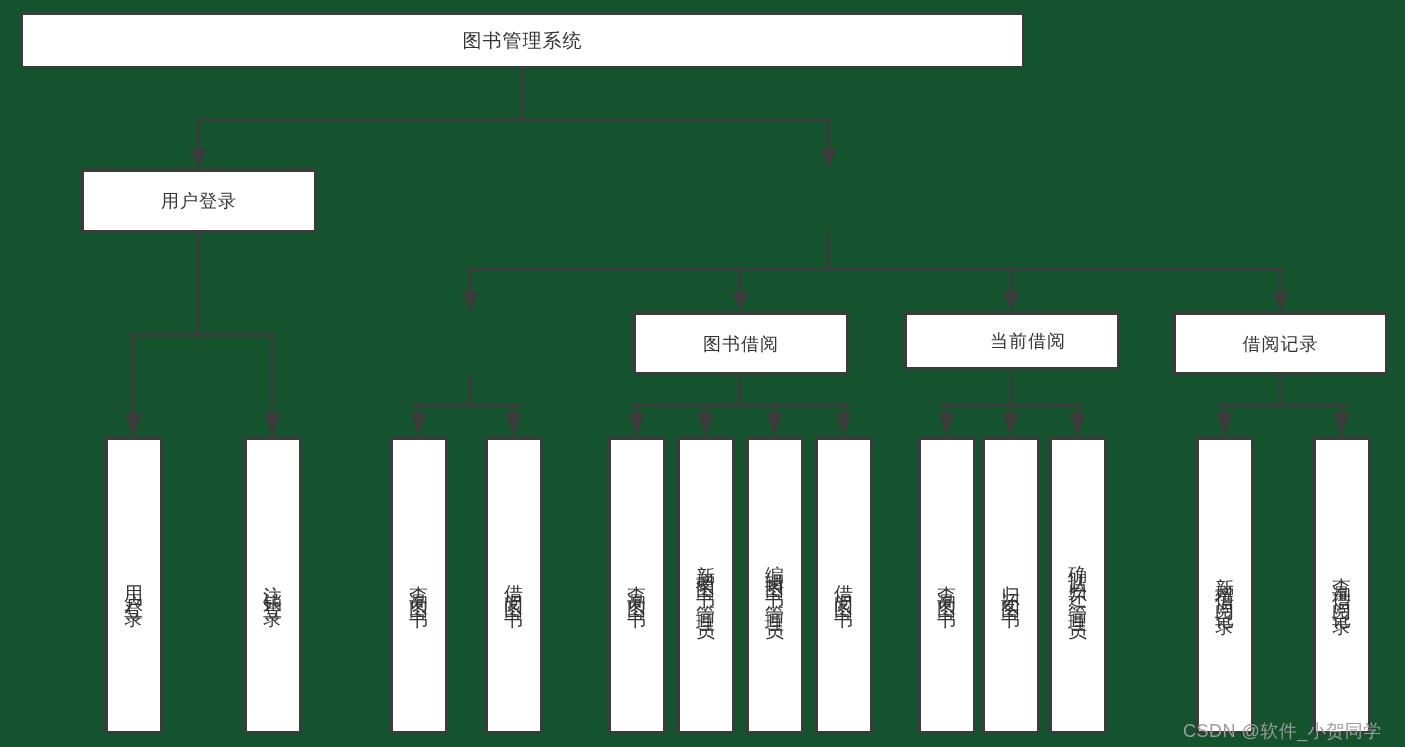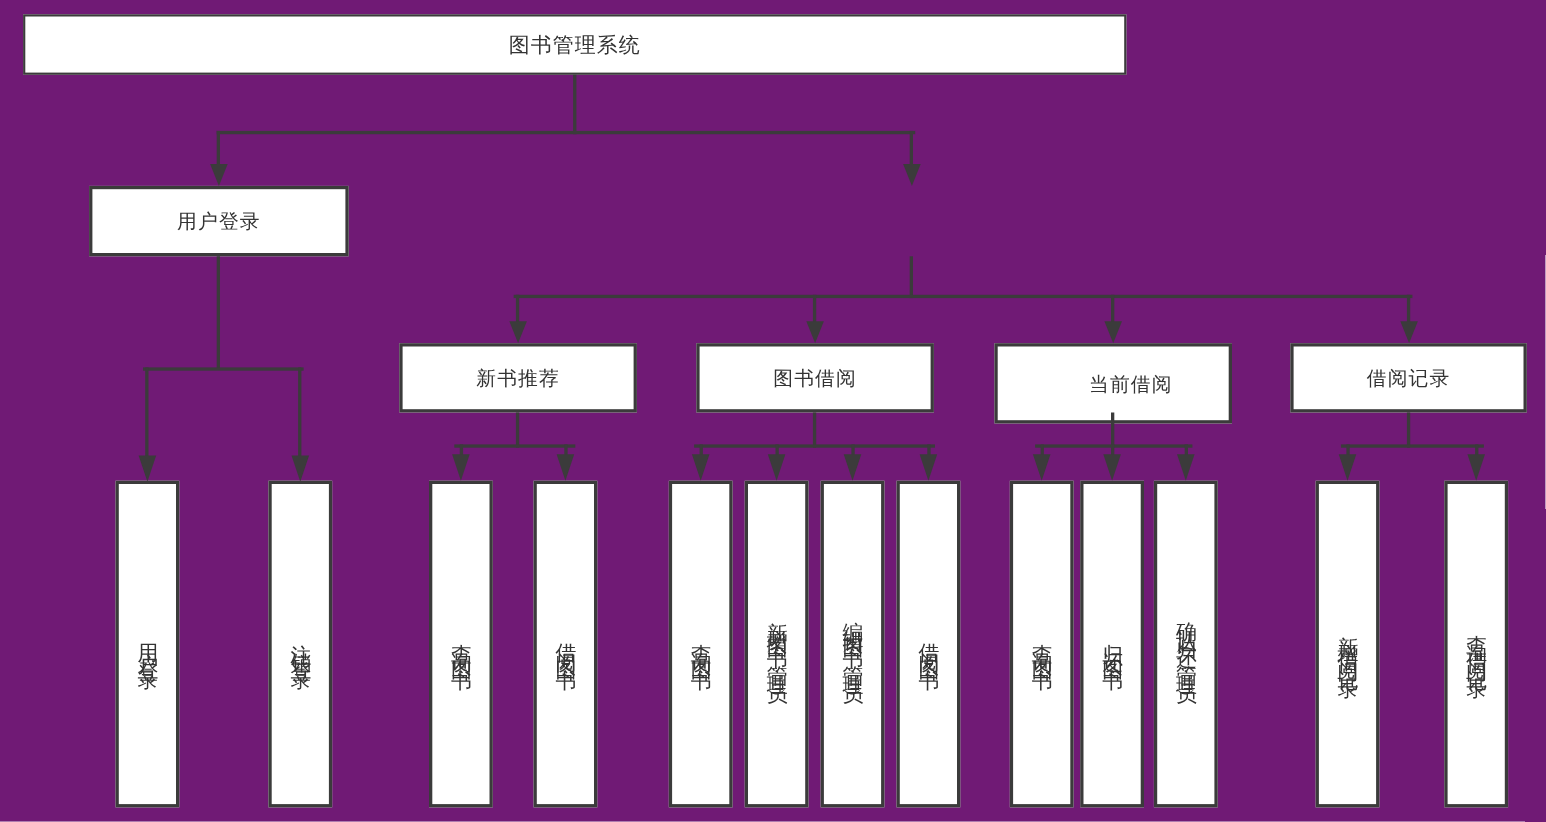--- a/index.html
+++ b/index.html
@@ -1,20 +1,20 @@
 <!DOCTYPE html>
 <html><head>
 <meta charset="utf-8">
 <style>
   html, body { margin: 0; padding: 0; background: #ffffff; }
   .canvas {
     position: relative;
     width: 1405px;
     height: 747px;
-    background: #701a75;
+    background: #14532d;
     font-family: "Liberation Sans", sans-serif;
     overflow: hidden;
   }
   .node {
     position: absolute;
     box-sizing: border-box;
     background: #ffffff;
     border: 3px solid #3b3b3b;
     display: flex;
     align-items: center;
@@ -56,23 +56,22 @@
 </style>
 </head>
 <body>
 
 <div class="canvas">
 
   <div class="node root-node" style="left:21px; top:13px; width:1003px; height:55px; border-width:2.5px;">图书管理系统</div>
 
   <div class="node" style="left:81px; top:169px; width:236px; height:64px;">用户登录</div>
 
-  <div class="node" style="left:363px; top:312px; width:216px; height:63px;">新书推荐</div>
   <div class="node" style="left:633px; top:312px; width:216px; height:63px;text-align:right;">图书借阅</div>
-  <div class="node" style="left:904px; top:312px; width:216px; height:73px;padding-left:32px;">当前借阅</div>
+  <div class="node" style="left:904px; top:312px; width:216px; height:58px;padding-left:32px;">当前借阅</div>
   <div class="node" style="left:1173px; top:312px; width:215px; height:63px;">借阅记录</div>
 
   <div class="node leaf" style="left:105px; top:437px; width:58px; height:297px;">用户登录</div>
   <div class="node leaf" style="left:244px; top:437px; width:58px; height:297px;">注销登录</div>
 
   <div class="node leaf" style="left:390px; top:437px; width:58px; height:297px;">查询图书</div>
   <div class="node leaf" style="left:485px; top:437px; width:58px; height:297px;">借阅图书</div>
 
   <div class="node leaf" style="left:608px; top:437px; width:58px; height:297px;">查询图书</div>
   <div class="node leaf" style="left:677px; top:437px; width:58px; height:297px;">新增图书（管理员）</div>
@@ -138,14 +137,15 @@
   <div class="vline" style="left:1077px; top:404px; height:12px;"></div>
   <div class="arrow-long" style="left:1070px; top:413px;"></div>
 
   <div class="vline" style="left:1279px; top:375px; height:32px;"></div>
   <div class="hline" style="left:1219px; top:404px; width:130px;"></div>
   <div class="vline" style="left:1224px; top:404px; height:12px;"></div>
   <div class="arrow-long" style="left:1217px; top:413px;"></div>
   <div class="vline" style="left:1341px; top:404px; height:12px;"></div>
   <div class="arrow-long" style="left:1334px; top:413px;"></div>
 
+  <div class="watermark" style="left:1183px; top:719px;">CSDN @软件_小贺同学</div>
 
 </div>
 
 </body></html>

